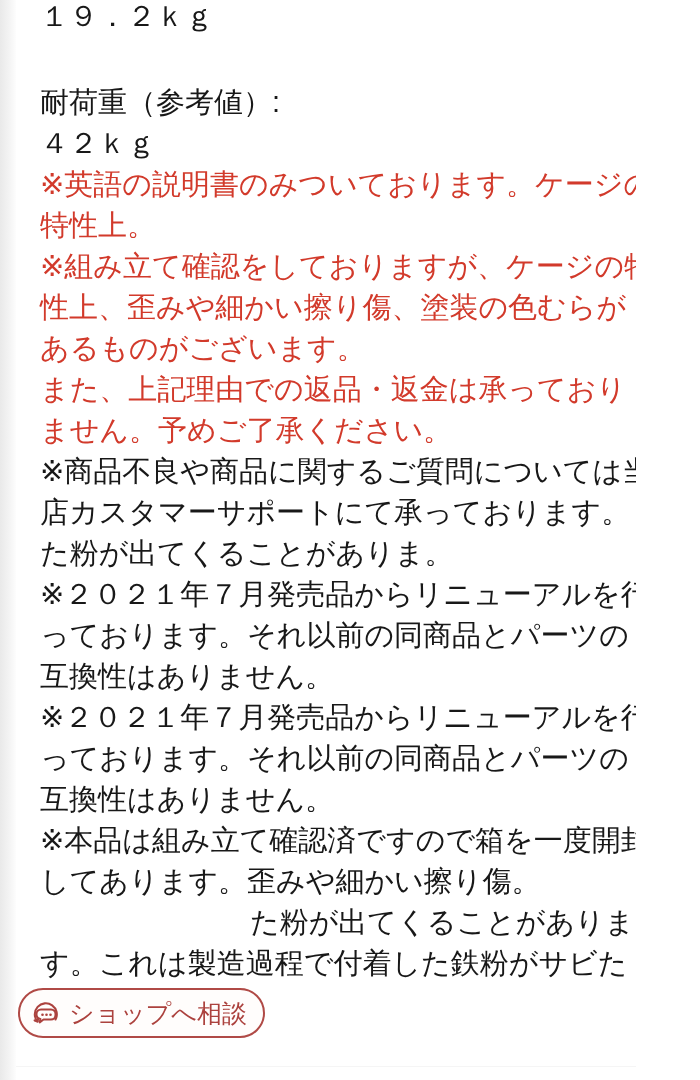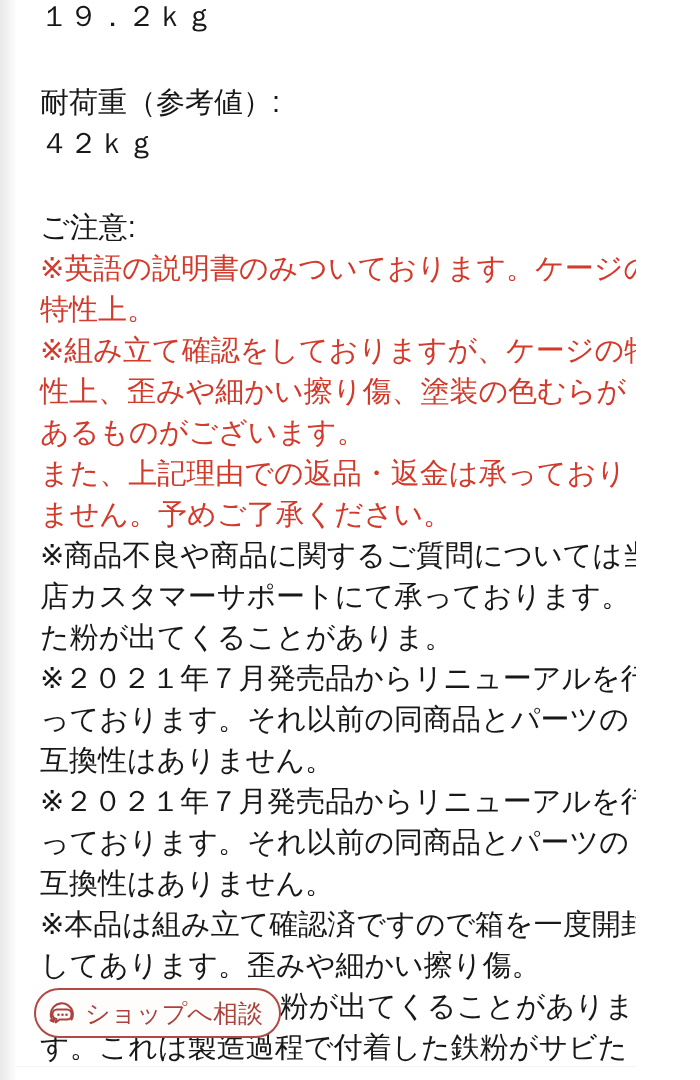--- a/index.html
+++ b/index.html
@@ -70,21 +70,21 @@
   .bottom-mask {
     position: absolute;
     left: 16px; top: 1066px;
     width: 672px; height: 14px;
     background: #ffffff;
     border-top: 1px solid rgba(0,0,0,0.04);
   }
   
   .chat-button {
     position: absolute;
-    left: 34px; top: 988px;
+    left: 18px; top: 988px;
     height: 50px;
     display: flex;
     align-items: center;
     gap: 7px;
     padding: 0 16px 0 10px;
     background: #fffdfc;
     border: 2px solid #b04a46;
     border-radius: 27px;
     box-sizing: border-box;
     cursor: pointer;
@@ -100,21 +100,20 @@
 <body>
 
 <div class="screen">
 
   <div class="content">
     <p>１９．２ｋｇ</p>
 
     <p class="heading gap-top-1">耐荷重（参考値）:</p>
     <p>４２ｋｇ</p>
 
-    <p class="heading gap-top-2">ご注意:</p>
 
     <p class="warning">※英語の説明書のみついております。ケージの特性上。</p>
     <p class="warning">※組み立て確認をしておりますが、ケージの特性上、歪みや細かい擦り傷、塗装の色むらがあるものがございます。</p>
     <p class="warning">また、上記理由での返品・返金は承っておりません。予めご了承ください。</p>
 
     <p>※商品不良や商品に関するご質問については当店カスタマーサポートにて承っております。た粉が出てくることがありま。</p>
     <p>※２０２１年７月発売品からリニューアルを行っております。それ以前の同商品とパーツの互換性はありません。</p>
     <p>※２０２１年７月発売品からリニューアルを行っております。それ以前の同商品とパーツの互換性はありません。</p>
     <p>※本品は組み立て確認済ですので箱を一度開封してあります。歪みや細かい擦り傷。</p>
 

